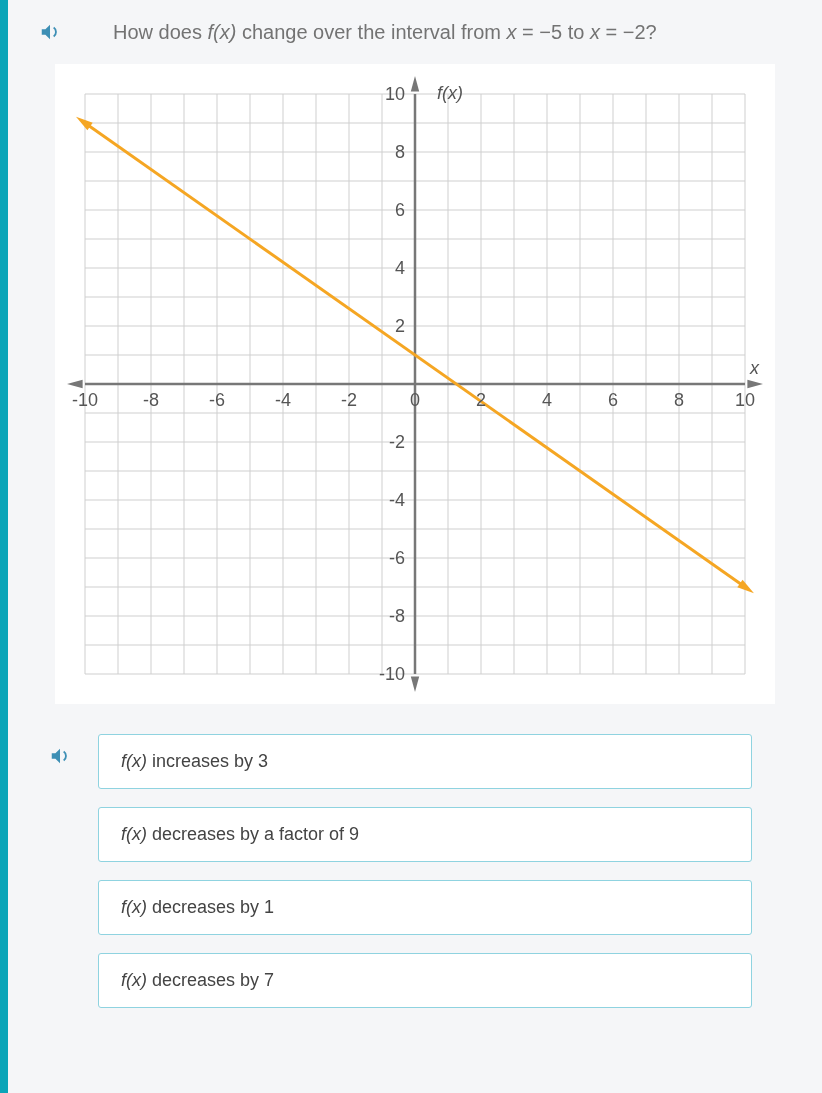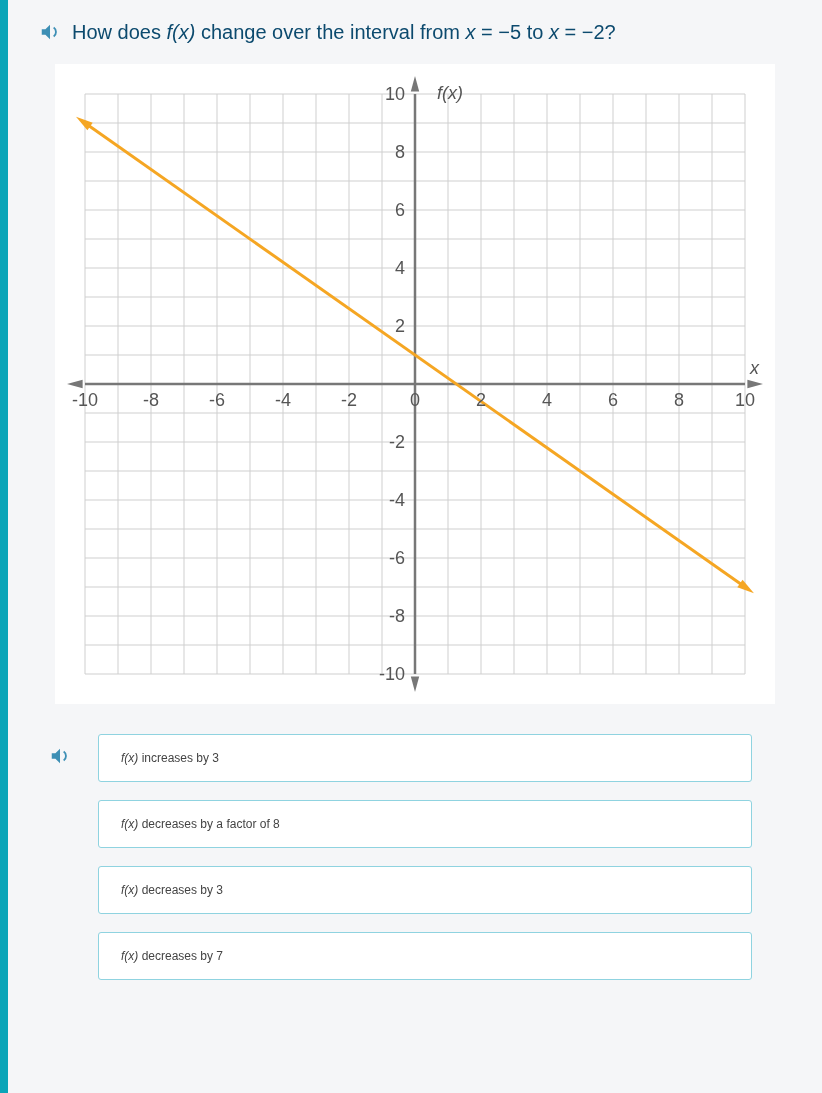--- a/index.html
+++ b/index.html
@@ -27,21 +27,22 @@
   .speaker-icon {
     width: 24px;
     height: 24px;
     display: flex;
     align-items: center;
     justify-content: center;
     color: #3d8fb5;
   }
   .question-text {
     font-size: 20px;
-    color: #0c4a6e;
+    color: #737373;
+    margin-left: 41px;
   }
   .question-text em { font-style: italic; }
   .chart-area {
     width: 720px;
     height: 640px;
     margin: 0 auto 30px;
     position: relative;
     background: #fff;
   }
   svg.chart { width: 100%; height: 100%; display: block; }
@@ -56,21 +57,21 @@
   .answer-speaker {
     position: absolute;
     left: 10px;
     top: 10px;
   }
   .answer-option {
     border: 1px solid #8fd3e0;
     background: #fff;
     padding: 16px 22px;
     border-radius: 3px;
-    font-size: 12px;
+    font-size: 18px;
     color: #444;
     cursor: pointer;
   }
   .answer-option em { font-style: italic; }
 </style>
 </head>
 <body>
 
 <div class="page">
 
@@ -184,23 +185,23 @@
     <span class="speaker-icon answer-speaker">
       <svg viewBox="0 0 24 24" width="22" height="22" fill="#3d8fb5">
         <path d="M3 9v6h4l5 5V4L7 9H3z"></path>
         <path d="M16 7c1.5 1 2.5 2.8 2.5 5s-1 4-2.5 5" fill="none" stroke="#3d8fb5" stroke-width="2"></path>
       </svg>
     </span>
     <div class="answer-option">
       <em>f(x)</em><span> increases by 3</span>
     </div>
     <div class="answer-option">
-      <em>f(x)</em><span> decreases by a factor of 8</span>
-    </div>
-    <div class="answer-option">
-      <em>f(x)</em><span> decreases by 3</span>
+      <em>f(x)</em><span> decreases by a factor of 9</span>
+    </div>
+    <div class="answer-option">
+      <em>f(x)</em><span> decreases by 1</span>
     </div>
     <div class="answer-option">
       <em>f(x)</em><span> decreases by 7</span>
     </div>
   </div>
 
 </div>
 
 </body></html>

